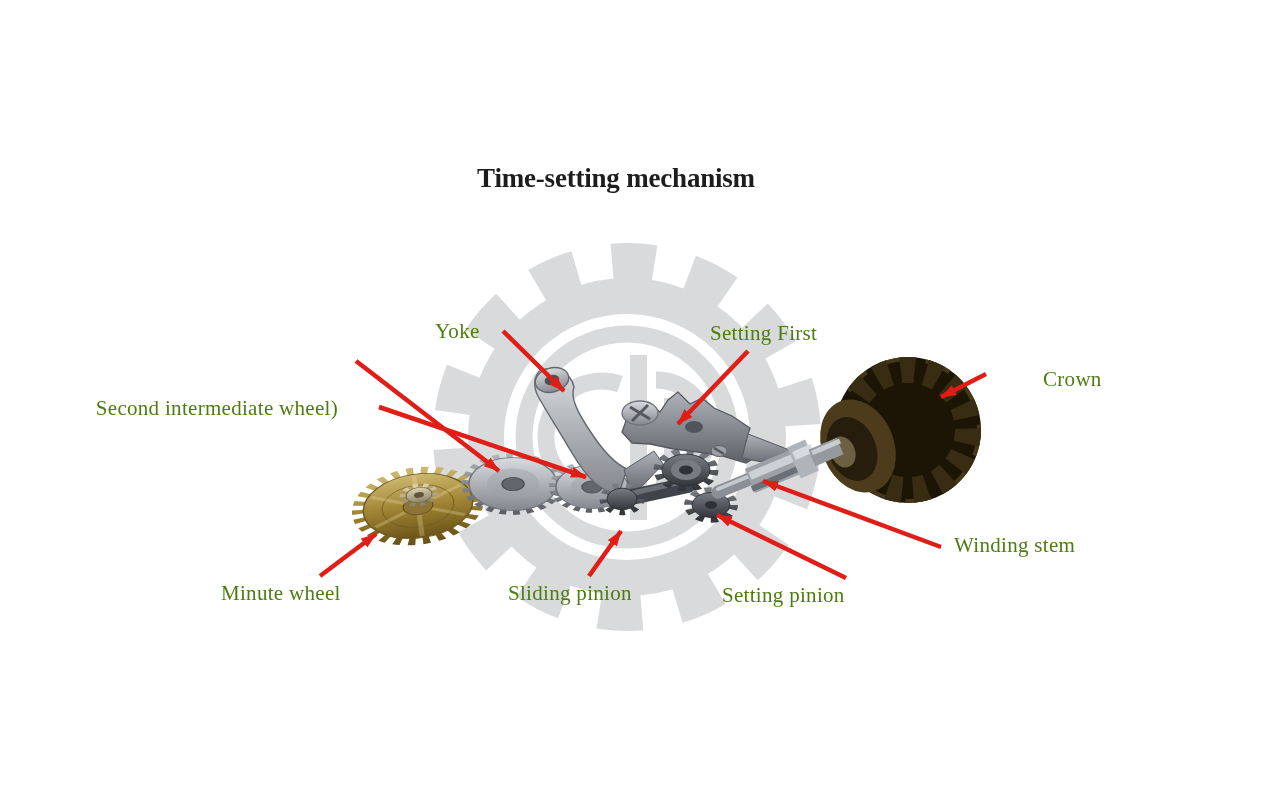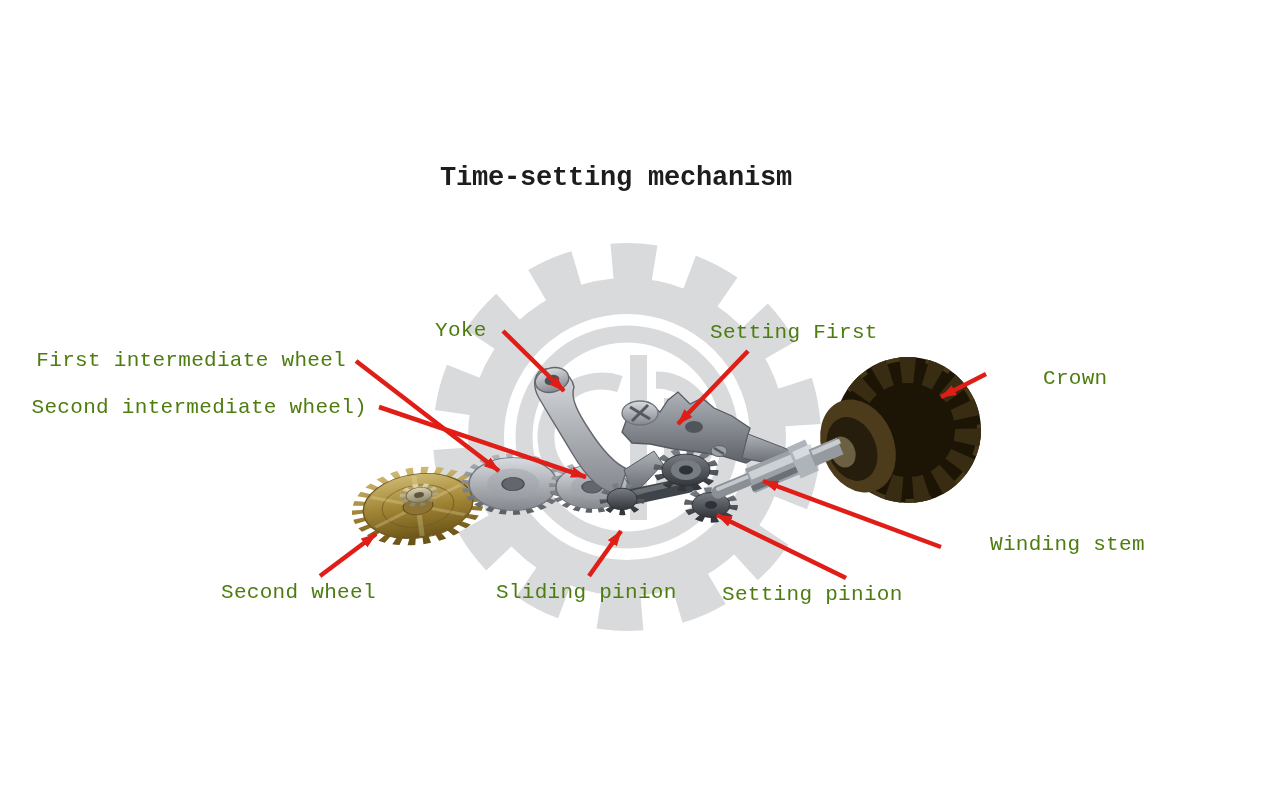--- a/index.html
+++ b/index.html
@@ -1,18 +1,18 @@
 <!DOCTYPE html>
 <html><head>
 <meta charset="utf-8">
 <style>
   html,body{margin:0;padding:0;background:#fff;}
   #page{
     position:relative;width:1280px;height:785px;background:#ffffff;
-    font-family:Liberation Mono, monospace;overflow:hidden;
+    font-family:Liberation Serif, serif;overflow:hidden;
   }
   #title{
     position:absolute;left:616px;top:163px;transform:translateX(-50%);
     font-size:27px;font-weight:700;color:#1d1d1d;letter-spacing:-0.2px;
     white-space:nowrap;
   }
   .lbl{
     position:absolute;font-size:21px;font-weight:400;color:#4d7c0f;
     letter-spacing:0.3px;white-space:nowrap;
   }
@@ -172,20 +172,19 @@
       <path d="M846,578 L717,515" marker-end="url(#ah)" stroke="#e01d16"></path>
       <path d="M941,547 L763,481" marker-end="url(#ah)" stroke="#e01d16"></path>
     </g>
   </svg>
 
   <div id="title">Time-setting mechanism</div>
 
   <div class="lbl" style="left:435px;top:319px;">Yoke</div>
   <div class="lbl" style="left:710px;top:321px;">Setting First</div>
   <div class="lbl" style="left:995px;top:367px;margin-left:48px;">Crown</div>
-  <div class="lbl" style="right:934px;top:349px;">First intermediate wheel</div>
-  <div class="lbl" style="right:913px;top:396px;">Second intermediate wheel)</div>
-  <div class="lbl" style="left:221px;top:581px;">Second wheel</div>
-  <div class="lbl" style="left:496px;top:581px;">Sliding pinion</div>
+  <div class="lbl" style="right:942px;top:396px;">Second intermediate wheel)</div>
+  <div class="lbl" style="left:221px;top:581px;">Minute wheel</div>
+  <div class="lbl" style="left:508px;top:581px;">Sliding pinion</div>
   <div class="lbl" style="left:722px;top:583px;">Setting pinion</div>
-  <div class="lbl" style="left:954px;top:533px;margin-left:36px;">Winding stem</div>
+  <div class="lbl" style="left:954px;top:533px;">Winding stem</div>
 
 </div>
 
 </body></html>

